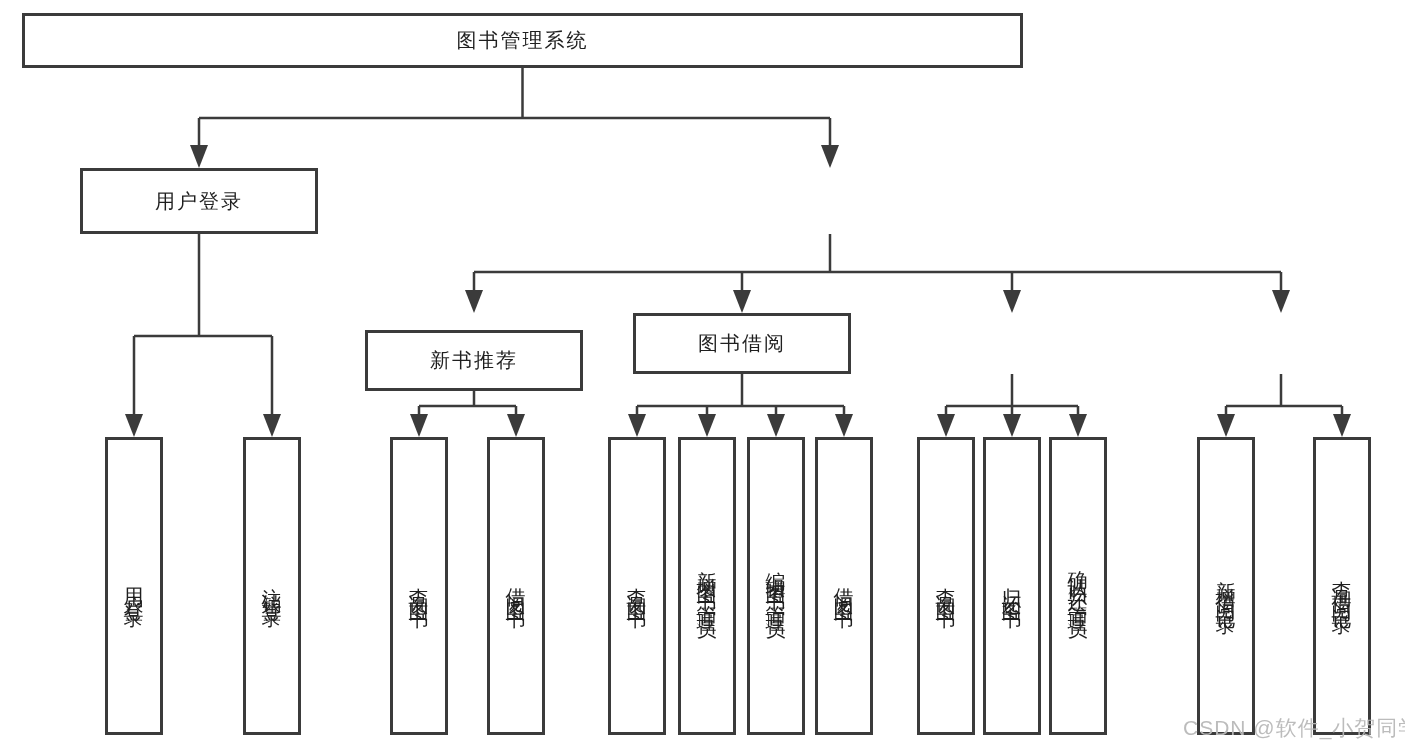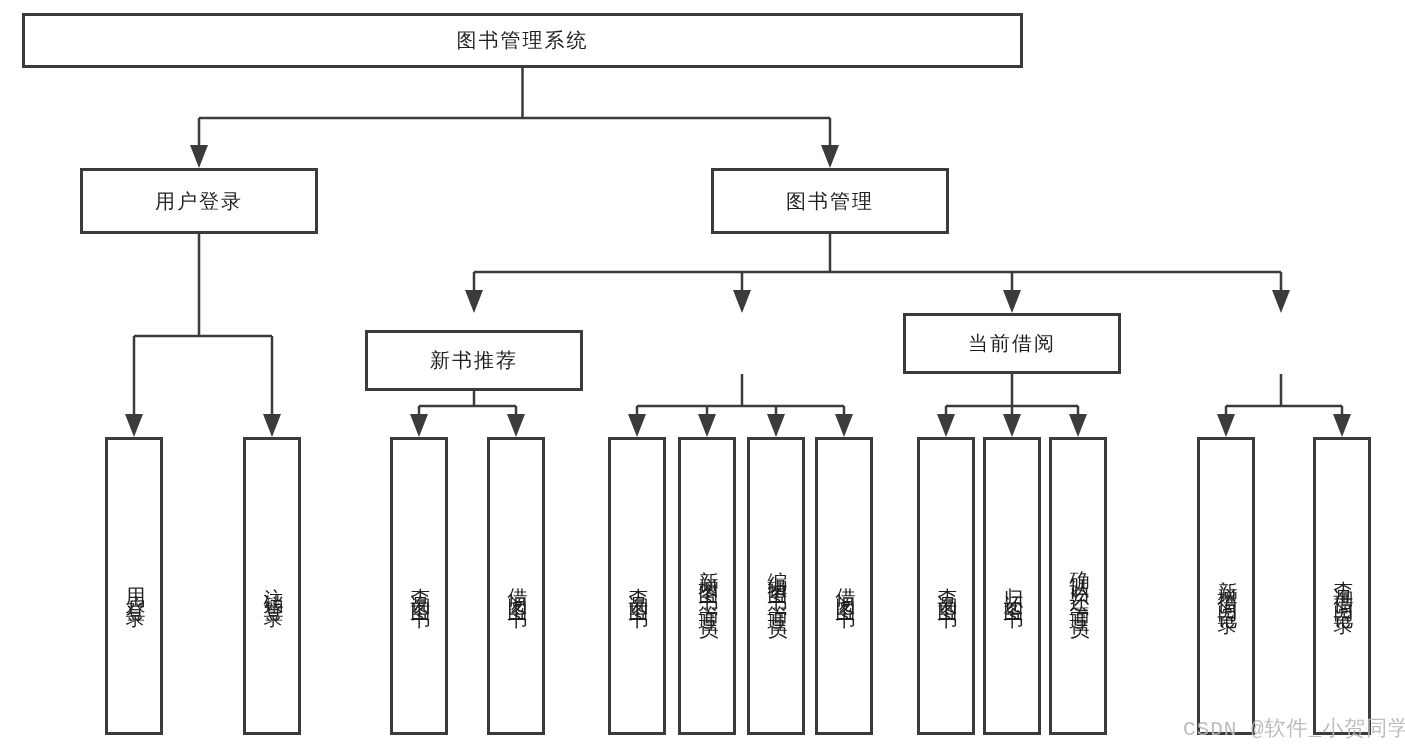--- a/index.html
+++ b/index.html
@@ -1,20 +1,20 @@
 <!DOCTYPE html>
 <html><head>
 <meta charset="utf-8">
 <style>
   html,body{margin:0;padding:0;background:#ffffff;}
   #canvas{
     position:relative;
     width:1405px;height:747px;
     background:#ffffff;
-    font-family:Liberation Mono, monospace;
+    font-family:Liberation Sans, sans-serif;
     overflow:hidden;
   }
   #wires{position:absolute;left:0;top:0;width:1405px;height:747px;}
   .node{
     position:absolute;
     box-sizing:border-box;
     background:#ffffff;
     border:3px solid #3b3b3b;
     color:#1f1f1f;
     display:flex;align-items:center;justify-content:center;
@@ -78,24 +78,23 @@
       <polygon points="1003,414 1021,414 1012,437"></polygon>
       <polygon points="1069,414 1087,414 1078,437"></polygon>
       <polygon points="1217,414 1235,414 1226,437"></polygon>
       <polygon points="1333,414 1351,414 1342,437"></polygon>
     </g>
   </svg>
 
   <div class="node h" style="left:22px;top:13px;width:1001px;height:55px">图书管理系统</div>
 
   <div class="node h" style="left:80px;top:168px;width:238px;height:66px">用户登录</div>
-  <div class="node h" style="left:711px;top:168px;width:238px;height:66px">图书管理</div>
 
   <div class="node h" style="left:365px;top:330px;width:218px;height:61px">新书推荐</div>
-  <div class="node h" style="left:903px;top:313px;width:218px;height:61px">当前借阅</div>
+  <div class="node h" style="left:633px;top:313px;width:218px;height:61px">图书借阅</div>
 
   <div class="node v" style="left:105px">用户登录</div>
   <div class="node v" style="left:243px">注销登录</div>
 
   <div class="node v" style="left:390px">查询图书</div>
   <div class="node v" style="left:487px">借阅图书</div>
 
   <div class="node v" style="left:608px">查询图书</div>
   <div class="node v" style="left:678px">新增图书（管理员）</div>
   <div class="node v" style="left:747px">编辑图书（管理员）</div>

